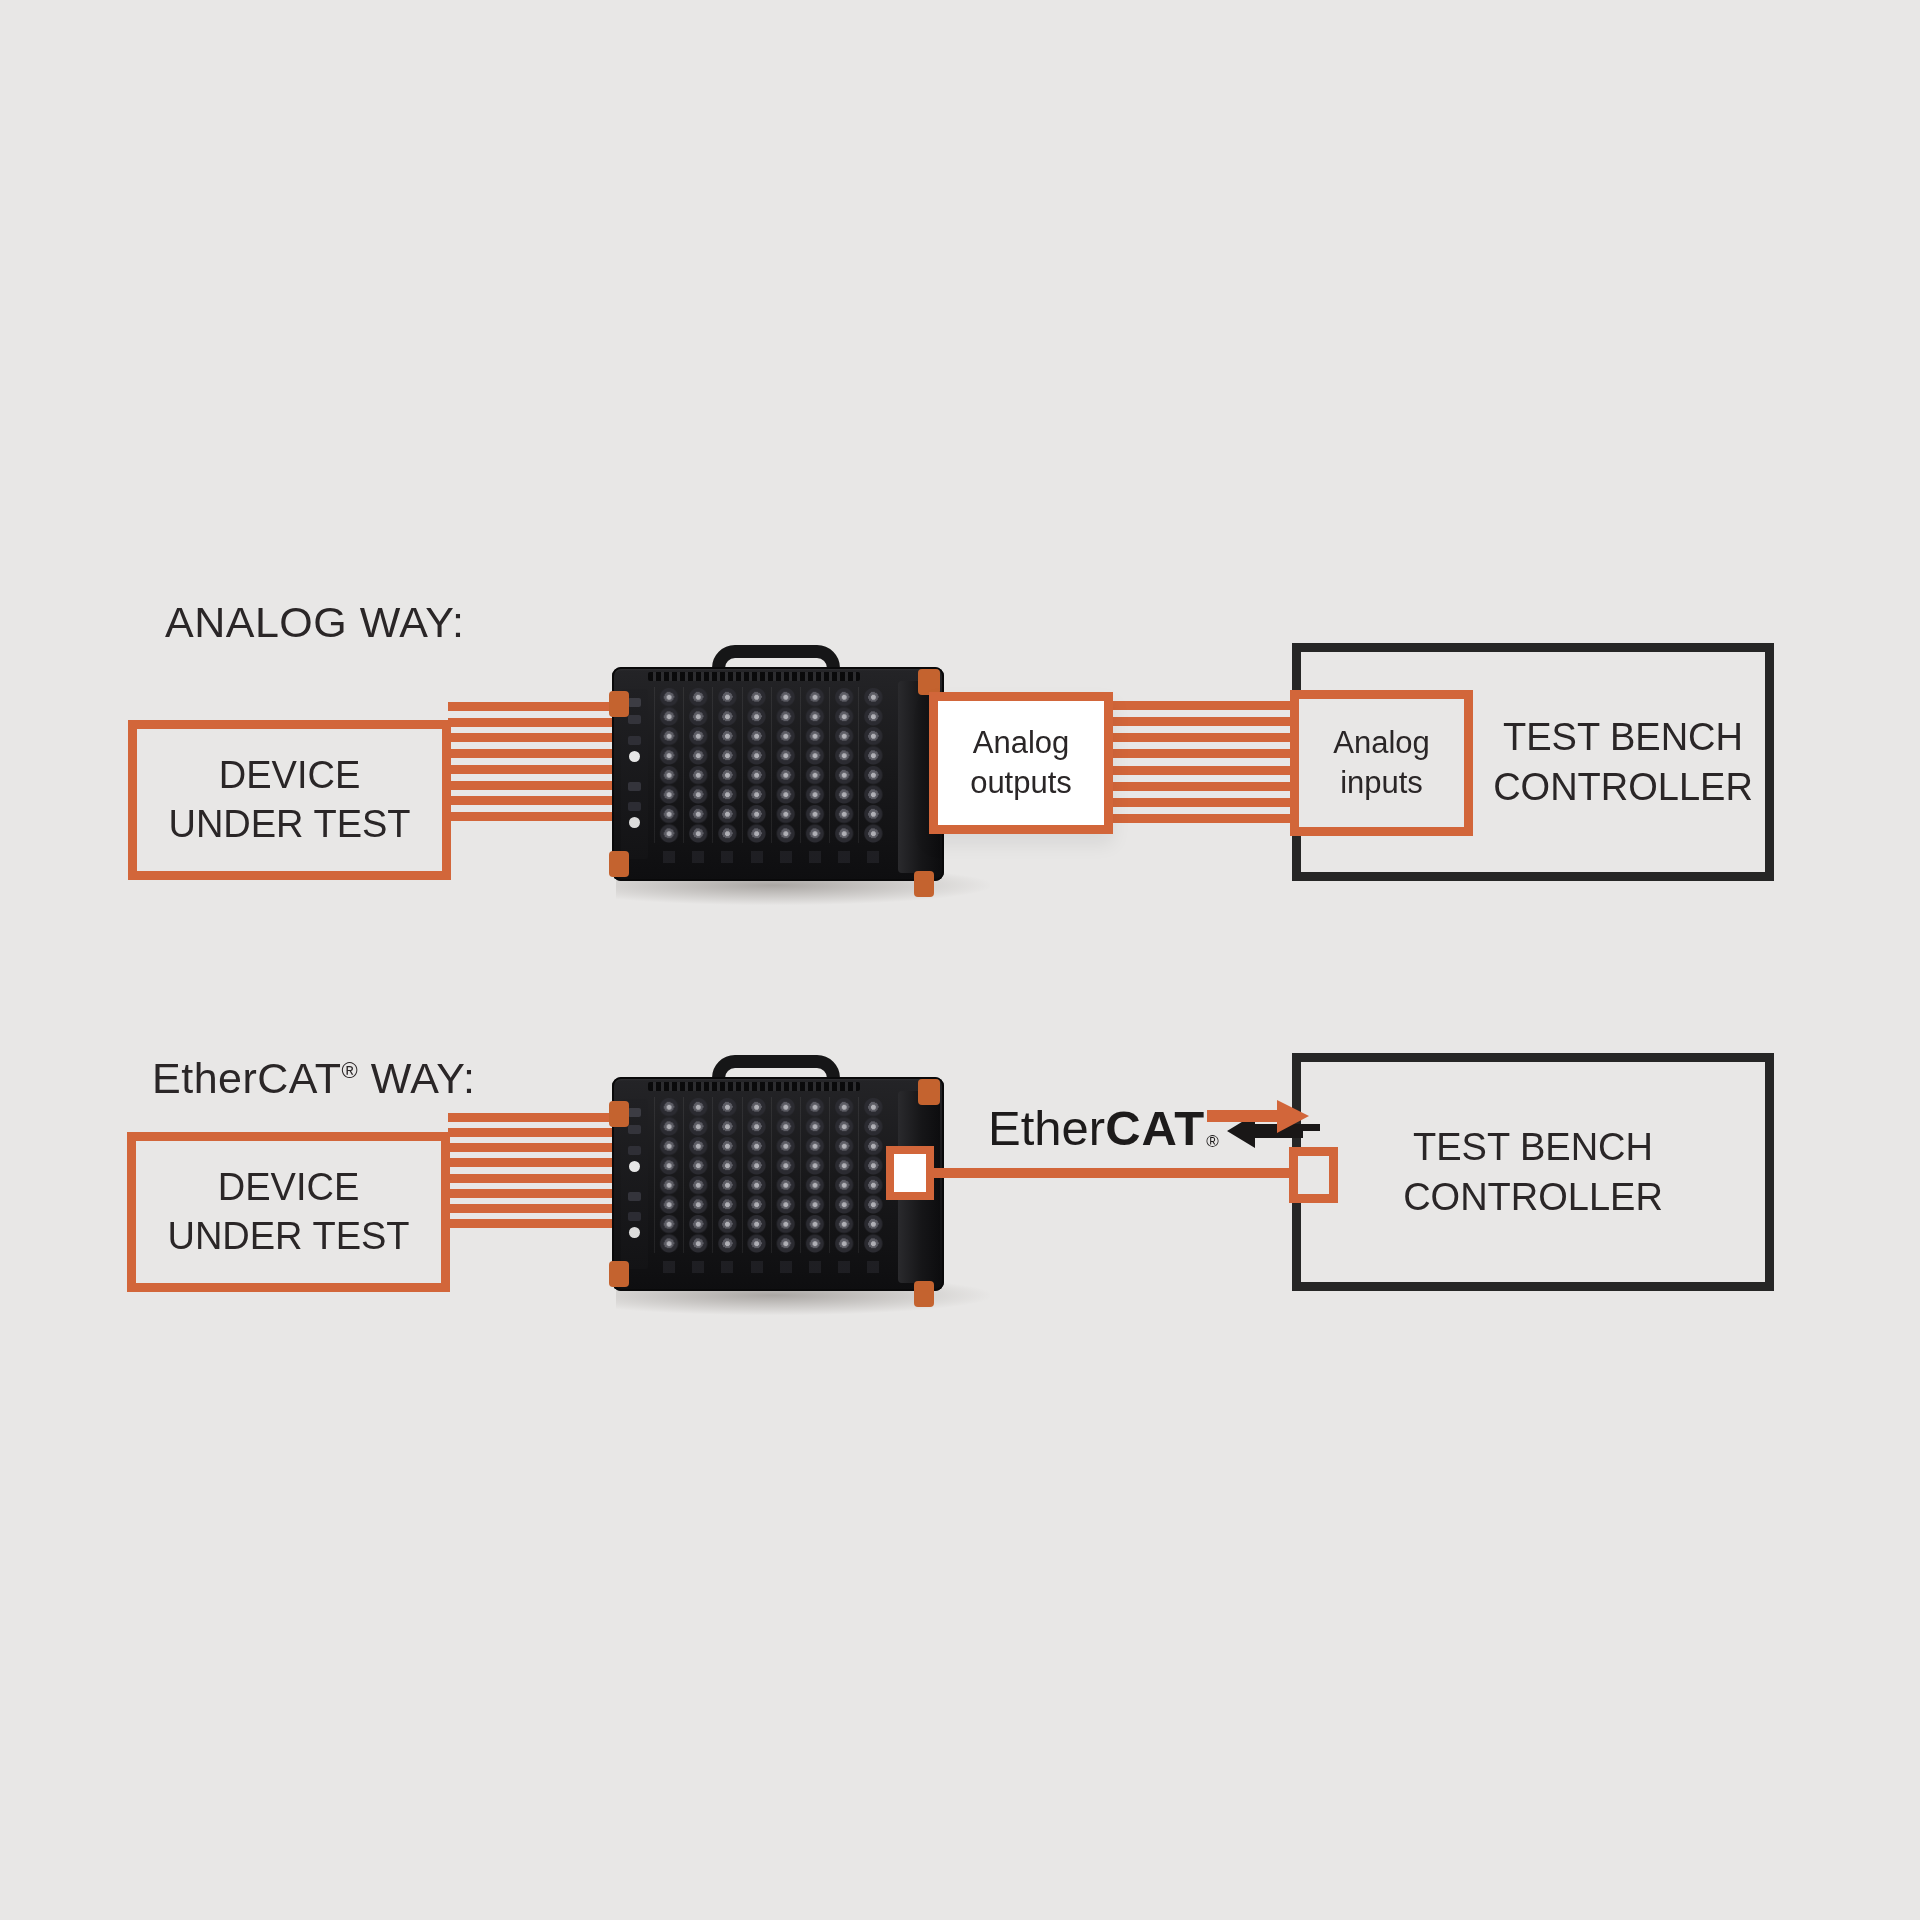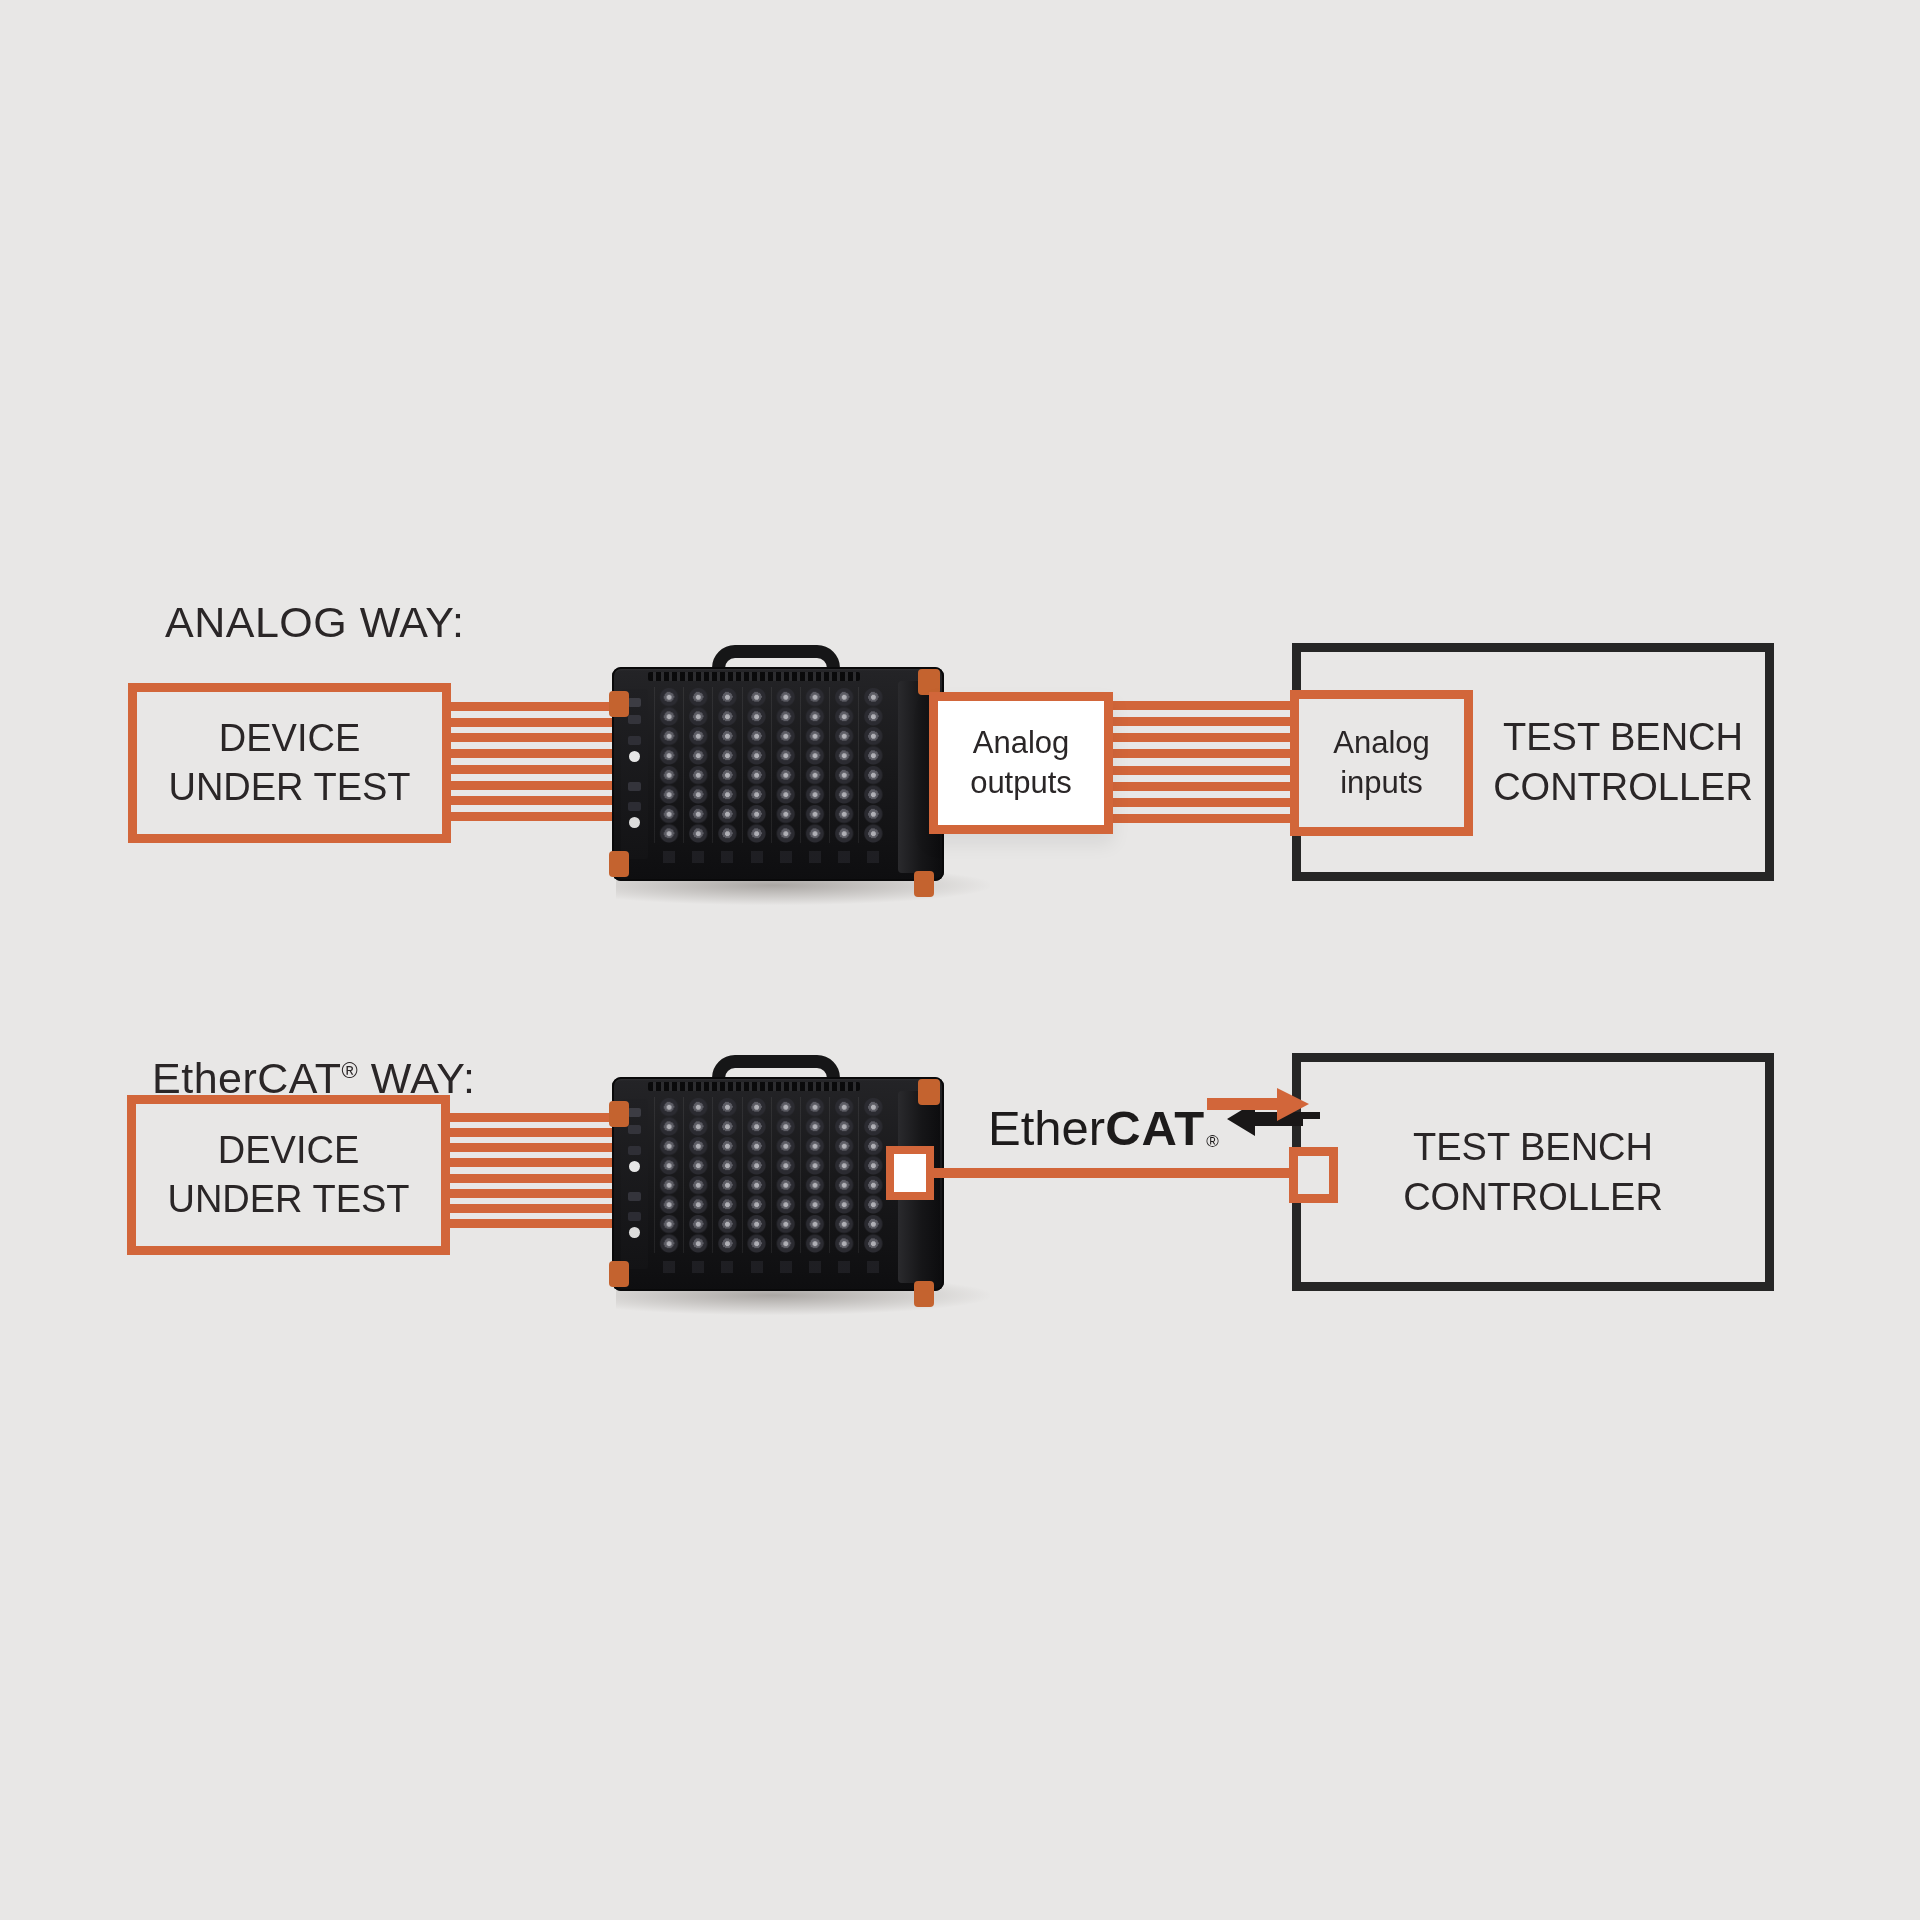--- a/index.html
+++ b/index.html
@@ -20,21 +20,21 @@
 
   
   .way-label{
     font-size:43px;letter-spacing:.5px;color:#2a2627;z-index:4;white-space:nowrap;
   }
   .way-label sup{font-size:22px;vertical-align:super;line-height:0;}
 
   
   .box{border:9px solid var(--orange);display:flex;flex-direction:column;
        align-items:center;justify-content:center;text-align:center;z-index:3;}
-  .dut-box{width:323px;height:160px;font-size:38px;line-height:49px;color:#2a2627;}
+  .dut-box{width:323px;height:160px;font-size:38px;line-height:49px;color:#2a2627;margin-top:37px;}
   .io-box{font-size:31px;line-height:40px;color:#2a2627;}
   .outputs-box{width:184px;height:142px;background:var(--white);box-shadow:0 10px 18px rgba(0,0,0,.07);}
   .inputs-box{width:183px;height:146px;background:var(--bg);}
   .controller-frame{border:9px solid var(--frame);width:482px;height:238px;z-index:2;}
   .controller-text{display:flex;flex-direction:column;align-items:center;justify-content:center;
        text-align:center;font-size:38px;line-height:50px;color:#2a2627;z-index:3;}
 
   
   .wires{display:flex;flex-direction:column;justify-content:space-between;z-index:1;}
   .wires .wire{height:9px;background:var(--orange);}
@@ -185,21 +185,21 @@
   </div>
 
   <div class="abs eth-line" style="left:930px;top:1168px;width:364px;"></div>
 
   <div class="abs port port-white" style="left:886px;top:1146px;"></div>
 
   <div class="abs controller-frame" style="left:1292px;top:1053px;"></div>
 
   <div class="abs port port-gray" style="left:1289px;top:1147px;"></div>
 
-  <div class="abs eth-logo" style="left:988px;top:1100px;">
+  <div class="abs eth-logo" style="left:988px;top:1100px;align-items:flex-end;">
     <span class="t-reg">Ether</span>
       <span class="t-bold">CAT</span>
       <span class="t-rmark">®</span>
     <svg width="118" height="56" viewBox="0 0 118 56">
       <polygon points="115,24 50,24 50,14 22,31 50,48 50,38 98,38 98,31 115,31" fill="#191717"></polygon>
       <polygon points="2,10 72,10 72,0 104,16 72,33 72,22 2,22" fill="#d2663a"></polygon>
     </svg>
   </div>
 
   <div class="abs controller-text" style="left:1292px;top:1053px;width:482px;height:238px;">

